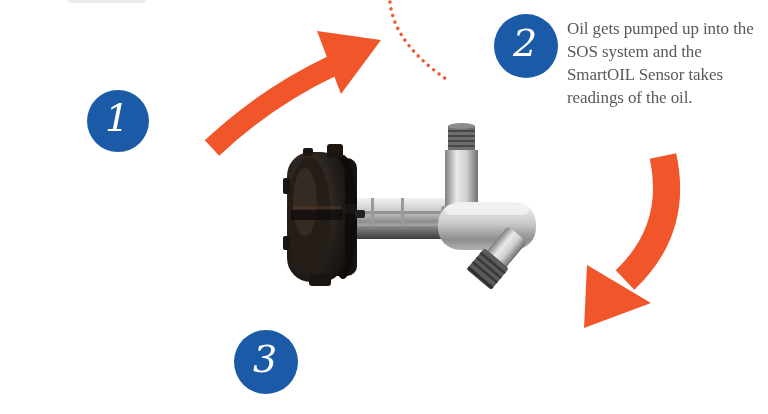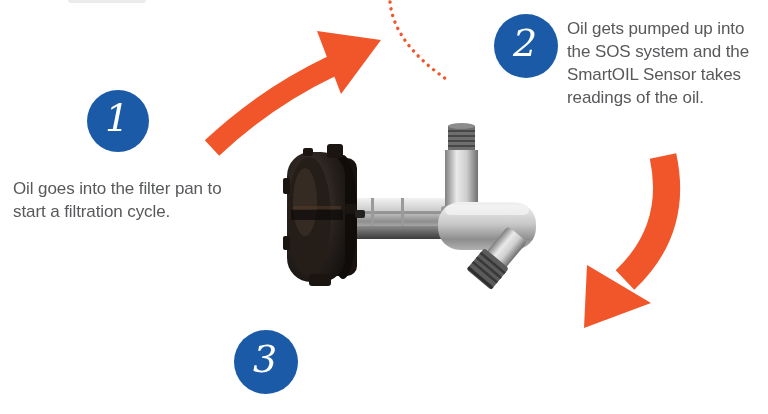--- a/index.html
+++ b/index.html
@@ -21,21 +21,21 @@
   }
   .badge span {
     font-family:"DejaVu Serif", serif; font-style:italic;
     font-size:38px; line-height:1; transform:translate(-1px,-3px);
   }
   #badge1 { left:87px;  top:90px;  width:62px; height:62px; }
   #badge2 { left:494px; top:14px;  width:64px; height:64px; }
   #badge3 { left:234px; top:330px; width:64px; height:64px; }
   .caption {
     position:absolute; color:var(--text-gray,#58595B);
-    font-size:17px; line-height:23px; letter-spacing:-0.1px;
+    font-size:17px; line-height:23px; letter-spacing:-0.1px;font-family:Liberation Serif, serif;
   }
   #cap1 { left:13px;  top:177px; width:222px; }
   #cap2 { left:567px; top:17px;  width:200px; }
   #cap3 { left:311px; top:327px; width:240px; }
   svg.layer { position:absolute; display:block; }
   #arrow1 { left:199px; top:21px; }
   #dots   { left:385px; top:0; }
   #arrow2 { left:575px; top:150px; }
   #device { left:283px; top:118px; }
   .orange        { fill:var(--accent-orange,#F1562A); }
@@ -126,21 +126,20 @@
     <rect x="0" y="60" width="7" height="16" rx="2" fill="#1a1511"></rect>
     <rect x="0" y="118" width="7" height="14" rx="2" fill="#1a1511"></rect>
     <rect x="26" y="156" width="22" height="12" rx="3" fill="#1a1511"></rect>
     <rect x="62" y="86" width="12" height="10" rx="2" fill="#1a1511"></rect>
     <rect x="72" y="92" width="10" height="8" rx="2" fill="#222222"></rect>
   </svg>
 
   <div id="badge1" class="badge">
     <span>1</span>
   </div>
-  <p id="cap1" class="caption">Oil goes into the filter pan to start a filtration cycle.</p>
 
   <div id="badge2" class="badge">
     <span>2</span>
   </div>
   <p id="cap2" class="caption">Oil gets pumped up into the SOS system and the SmartOIL Sensor takes readings of the oil.</p>
 
   <div id="badge3" class="badge">
     <span>3</span>
   </div>
 

